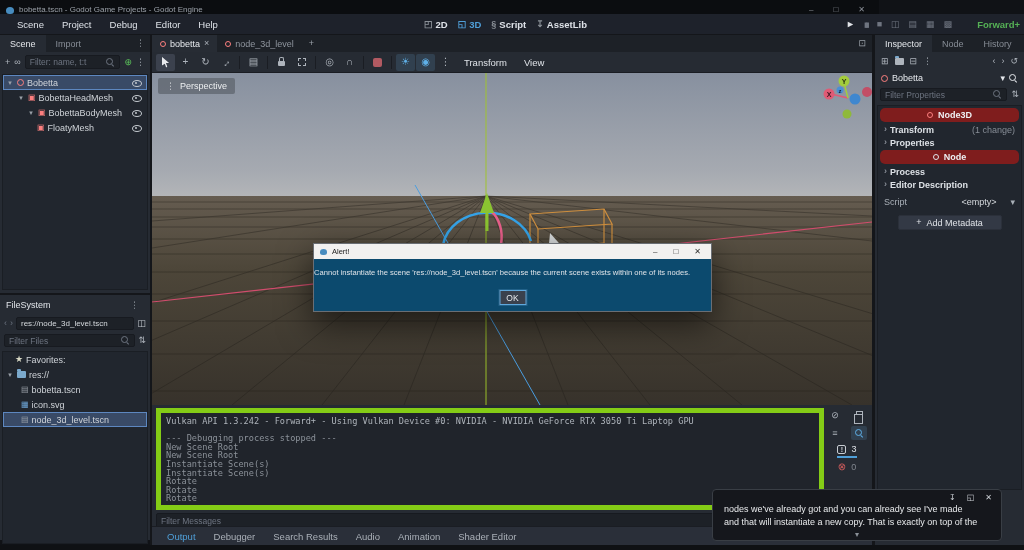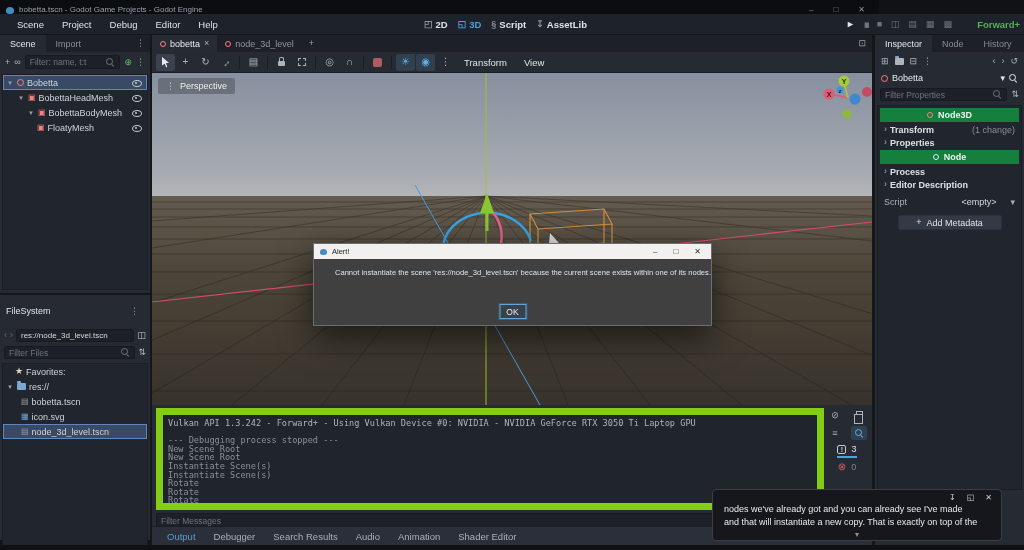--- a/index.html
+++ b/index.html
@@ -61,21 +61,21 @@
 
   
   .scene-dock{left:0;top:35px;width:150px;height:258px;background:#262b33}
   .scene-toolbar{height:20px;display:flex;align-items:center;gap:4px;padding:0 5px;color:#aeb4bc}
   .scene-toolbar .filter{flex:1;height:14px}
   .green-ic{color:#5abf5a}
   .split-h{left:0;top:293px;width:150px;height:2px;background:#14161a}
 
   
   .fs-dock{left:0;top:295px;width:150px;height:245px;background:#262b33}
-  .fs-header{height:15px;display:flex;align-items:center;padding:16px 6px;color:#dfe3e8}
+  .fs-header{height:15px;display:flex;align-items:center;padding:10px 6px;color:#dfe3e8}
   .fs-nav{height:17px;display:flex;align-items:center;gap:3px;padding:0 4px;color:#6d7480}
   .fs-path{flex:1;height:13px;color:#d6dade;font-size:8px;overflow:hidden}
   .fs-filter{height:17px;display:flex;align-items:center;gap:3px;padding:0 4px;color:#aeb4bc}
   .fs-filter .filter{flex:1;height:13px}
   .star-ic{color:#d8d9c5;font-size:9px}
   .file-ic{color:#9aa0a8;font-size:8px}
   .img-ic{color:#6fa8dc;font-size:8px}
 
   
   .scene-tabs{left:152px;top:35px;width:720px;height:17px;background:#1d2127;display:flex;align-items:stretch}
@@ -91,21 +91,21 @@
   .tool.lit{color:#5fb0e8;background:#31404f}
   .vsep{width:1px;height:13px;background:#1a1d23;margin:0 3px}
   .vp-menu{padding:0 8px;font-size:9.5px;color:#dfe3e8}
 
   .viewport{left:152px;top:73px;width:720px;height:332px;overflow:hidden;background:#8a92a1}
   .persp-btn{position:absolute;left:6px;top:5px;height:16px;background:rgba(96,102,111,.78);border-radius:2px;display:flex;align-items:center;gap:5px;padding:0 8px;color:#eceef0;font-size:9px}
   .persp-btn .d{color:#d6d9dd}
 
   
   .output-panel{left:152px;top:405px;width:720px;height:140px;background:#262b33}
-  .log-area{position:absolute;left:4px;top:3px;right:48px;height:102px;background:#20242b;border:7px solid #84cc16;padding:3px 5px;font-family:"DejaVu Sans Mono",monospace;font-size:8.6px;color:#8b9199;overflow:hidden}
+  .log-area{position:absolute;left:4px;top:3px;right:48px;height:102px;background:#20242b;border:5px solid #84cc16;padding:3px 5px;font-family:"DejaVu Sans Mono",monospace;font-size:8.6px;color:#8b9199;overflow:hidden}
   .log-line{height:8.6px;white-space:pre}
   .log-line:first-child{color:#aeb4bb}
   .log-side{position:absolute;right:4px;top:3px;width:42px;display:flex;flex-direction:column;gap:4px;align-items:center}
   .log-side .irow{display:flex;gap:8px;align-items:center;color:#aeb4bc}
   .mini-btn{width:16px;height:14px;display:flex;align-items:center;justify-content:center;border-radius:2px}
   .mini-btn.lit{background:#31404f;color:#5fb0e8}
   .count-row{display:flex;gap:5px;align-items:center;font-size:9px}
   .count-row.sel{border-bottom:2px solid #4f9fd8;padding-bottom:2px}
   .warn-ic{width:9px;height:9px;border:1px solid #c8cdd3;border-radius:2px;color:#c8cdd3;font-size:7px;font-weight:bold;display:flex;align-items:center;justify-content:center}
   .err-ic{color:#d05c5c;font-size:10px}
@@ -118,39 +118,39 @@
 
   
   .inspector{left:875px;top:35px;width:149px;height:510px;background:#262b33}
   .insp-toolbar{height:18px;display:flex;align-items:center;gap:6px;padding:0 6px;color:#aeb4bc}
   .insp-toolbar .sp{flex:1}
   .node-row{height:16px;display:flex;align-items:center;gap:4px;padding:0 6px;color:#e6e9ed}
   .node-row .nm{font-size:9px}
   .insp-filter{height:17px;display:flex;align-items:center;gap:4px;padding:0 5px;color:#aeb4bc}
   .insp-filter .filter{flex:1;height:13px}
   .insp-scroll{margin:2px;background:#21262e;border:1px solid #1a1e24;padding-top:1px;height:385px}
-  .insp-section{height:14px;background:#15803d;display:flex;align-items:center;justify-content:center;gap:5px;margin:1px 2px;border-radius:0;color:#eef0f3;font-weight:bold;font-size:9px}
+  .insp-section{height:14px;background:#7f1d1d;display:flex;align-items:center;justify-content:center;gap:5px;margin:1px 2px;border-radius:5px;color:#eef0f3;font-weight:bold;font-size:9px}
   .insp-row{height:13px;display:flex;align-items:center;gap:3px;padding:0 6px;color:#dde1e6;font-weight:bold;font-size:9px}
   .insp-row .caret{color:#878d96;font-size:9px}
   .badge{margin-left:auto;color:#878d96;font-weight:normal}
   .script-row{height:16px;display:flex;align-items:center;padding:0 6px;color:#aab0b8;margin-top:3px}
   .script-row .val{margin-left:auto;margin-right:14px;color:#d6dade}
   .add-meta{margin:5px auto 0;width:104px;height:15px;background:#333945;border:1px solid #2b303a;border-radius:2px;display:flex;align-items:center;justify-content:center;gap:5px;color:#e0e3e8;font-size:9px}
 
   
   .split-v1{left:150px;top:35px;width:2px;height:515px;background:#14161a}
   .split-v2{left:872px;top:35px;width:3px;height:515px;background:#14161a}
   .bottombar{left:0;top:545px;width:1024px;height:5px;background:#0f1114}
 
   
   .alert{left:313px;top:243px;width:399px;z-index:50;box-shadow:0 12px 34px rgba(0,0,0,.6);border:1px solid #6a6e74}
   .alert-title{height:15px;background:#f2f1f0;display:flex;align-items:center;gap:5px;padding:0 6px;font-size:7.5px;color:#1c1c1c}
   .alert-title .gd{width:7px;height:6px;border-radius:50% 50% 42% 42%;background:#478cbf}
   .alert-ctl{margin-left:auto;display:flex;gap:16px;color:#333;font-size:8px;padding-right:4px}
-  .alert-body{height:66px;background:#404040;position:relative;text-align:right;color:#dfe3e8;font-size:7.6px;padding-top:9px}
+  .alert-body{height:52px;background:#0c4a6e;position:relative;text-align:left;color:#dfe3e8;font-size:7.6px;padding-top:9px}
   .ok-btn{position:absolute;left:50%;transform:translateX(-50%);bottom:6px;width:27px;height:15px;background:#3a414d;border:1px solid #5fa8dc;box-shadow:0 0 0 1px rgba(95,168,220,.25);color:#e8ebee;font-size:8.5px;display:flex;align-items:center;justify-content:center}
 
   
   .toast{left:712px;top:489px;width:290px;height:52px;background:#15171c;border:1px solid #393e45;border-radius:4px;z-index:60;color:#e8eaec;padding:13px 11px 0;font-size:9px;line-height:13px}
   .toast-icons{position:absolute;top:4px;right:9px;display:flex;gap:11px;color:#cfd3d8;font-size:8px}
   .toast-chev{position:absolute;bottom:1px;left:50%;transform:translateX(-50%);color:#8a9097;font-size:8px}
 </style>
 </head>
 <body>
 

